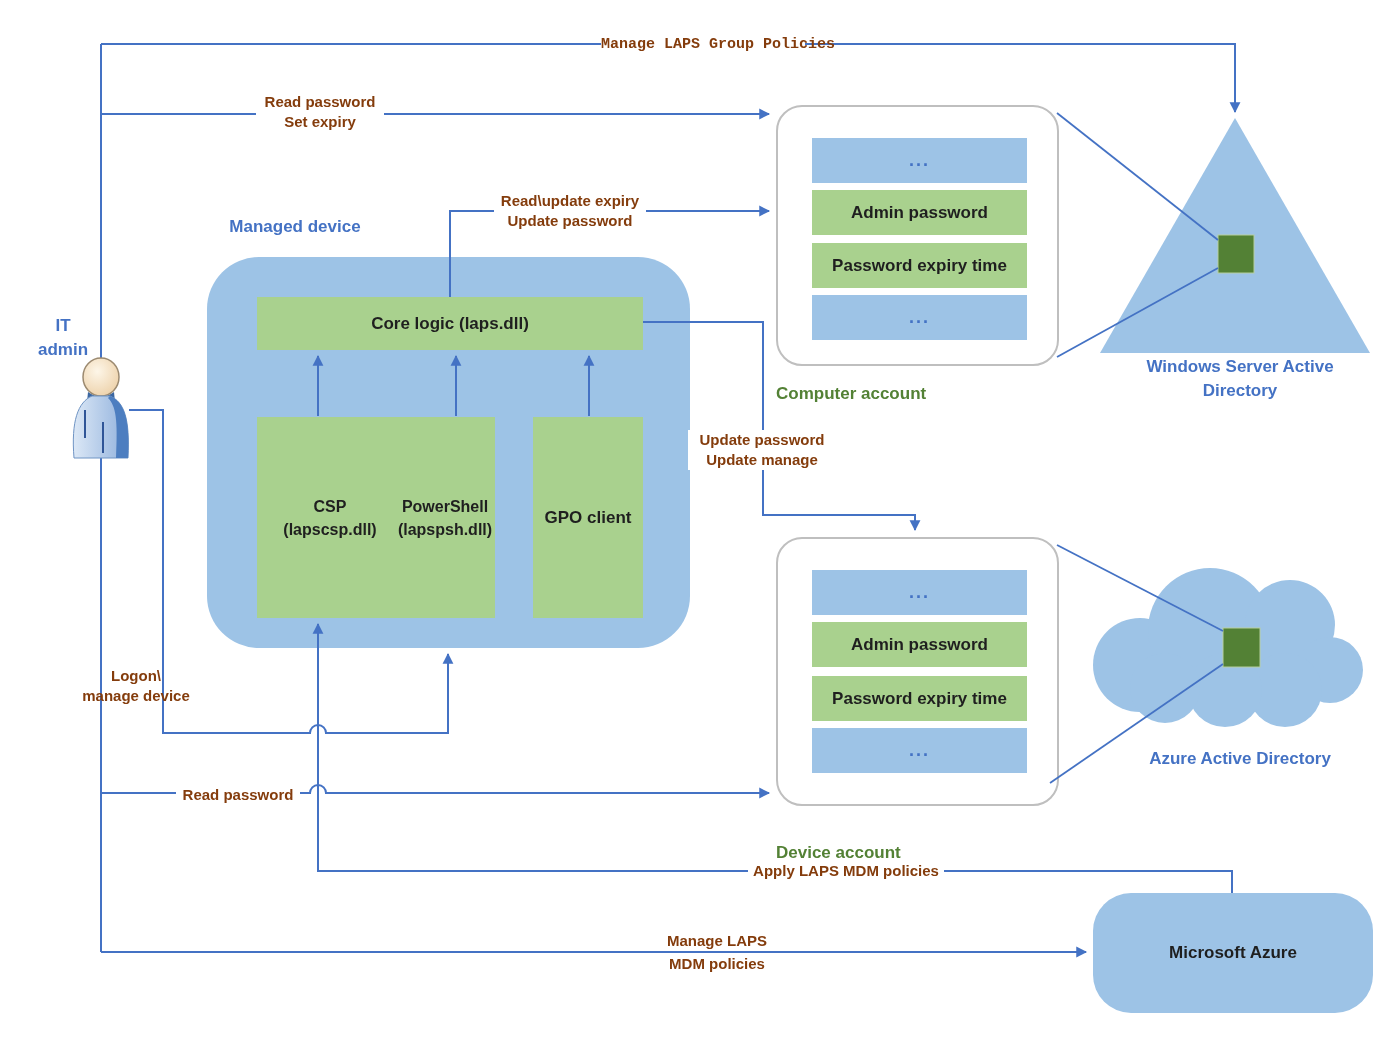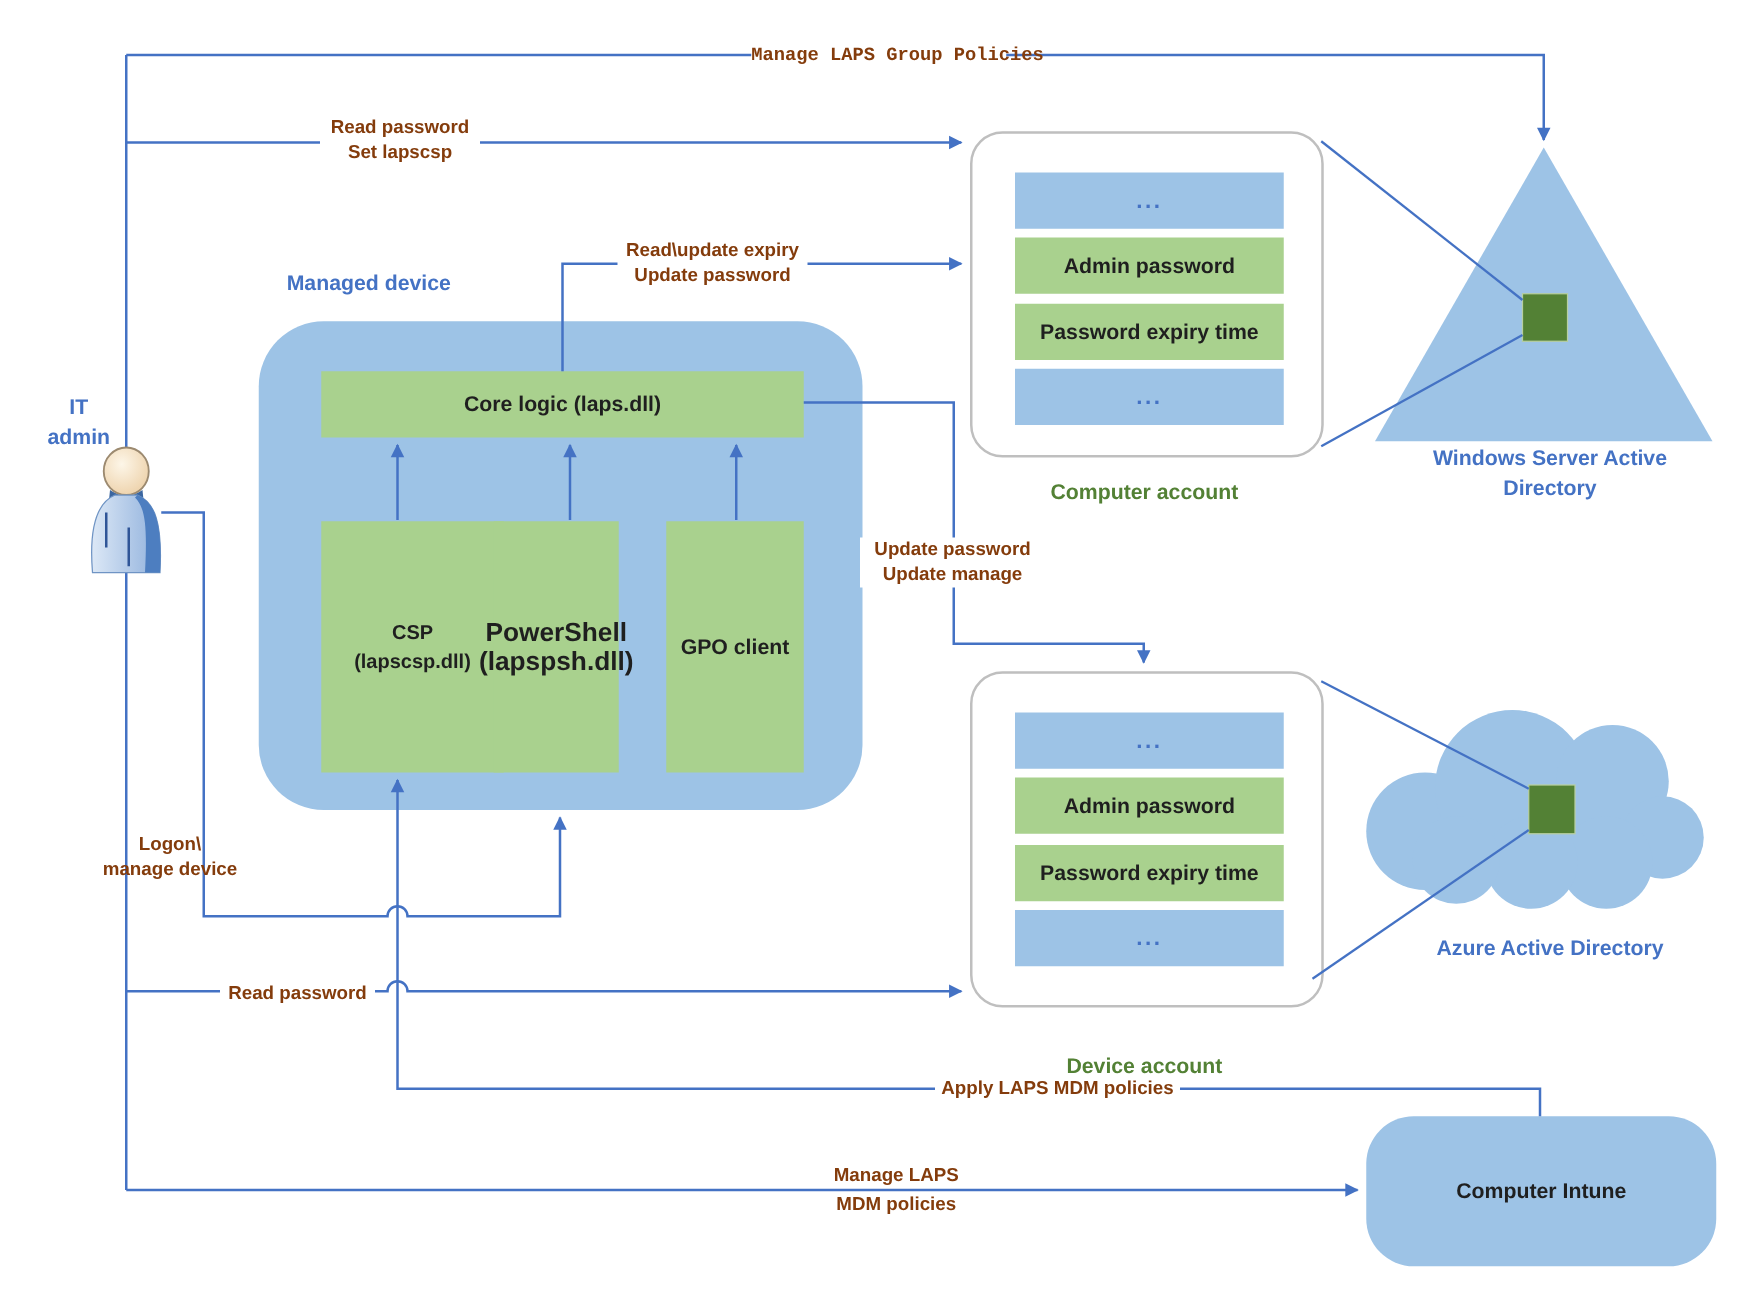--- a/index.html
+++ b/index.html
@@ -17,21 +17,21 @@
              flex-direction:column;align-items:center;justify-content:center;text-align:center;}
   .account{background:#fff;border:2px solid var(--box-border-gray);border-radius:26px;}
   .row{position:absolute;left:34px;width:215px;height:45px;display:flex;align-items:center;
        justify-content:center;font-size:17px;color:var(--text-black);}
   .row.blue{background:var(--box-blue);color:var(--line-blue);font-size:18px;letter-spacing:2px;}
   .row.green{background:var(--box-green);}
   .edge-label{color:var(--label-brown);font-size:15px;line-height:20px;text-align:center;
               background:#fff;white-space:nowrap;}
   .edge-label.noBg{background:transparent;}
   .h-blue{color:var(--label-blue);font-size:17px;line-height:24px;text-align:center;white-space:nowrap;}
-  .h-green{color:var(--label-green);font-size:17px;text-align:center;white-space:nowrap;}
+  .h-green{color:var(--label-green);font-size:17px;text-align:left;white-space:nowrap;}
   svg.overlay{position:absolute;left:0;top:0;pointer-events:none;}
   .line{stroke:var(--line-blue);stroke-width:2;fill:none;}
   .thin{stroke-width:1.8;}
   .shape-blue{fill:var(--box-blue);stroke:none;}
   .sq{fill:var(--square-green);stroke:#b7cfa0;stroke-width:1;}
 </style>
 </head>
 <body>
 
 <div class="canvas">
@@ -40,21 +40,21 @@
 
   <div class="abs green-box z1" style="left:257px;top:297px;width:386px;height:53px;font-size:17px;">
     <span>Core logic (laps.dll)</span>
   </div>
 
   <div class="abs green-box z1" style="left:257px;top:417px;width:146px;height:201px;font-size:16px;line-height:23px;">
     <span>CSP</span>
     <span>(lapscsp.dll)</span>
   </div>
 
-  <div class="abs green-box z1" style="left:395px;top:417px;width:100px;height:201px;font-size:21px;line-height:23px;">
+  <div class="abs green-box z1" style="left:395px;top:417px;width:100px;height:201px;font-size:16px;line-height:23px;">
     <span>PowerShell</span>
     <span>(lapspsh.dll)</span>
   </div>
 
   <div class="abs green-box z1" style="left:533px;top:417px;width:110px;height:201px;font-size:17px;">
     <span>GPO client</span>
   </div>
 
   <div class="abs account z1" style="left:776px;top:105px;width:279px;height:257px;">
     <div class="row blue" style="top:31px;">...</div>
@@ -65,21 +65,21 @@
 
   <div class="abs account z1" style="left:776px;top:537px;width:279px;height:265px;">
     <div class="row blue" style="top:31px;">...</div>
     <div class="row green" style="top:83px;">Admin password</div>
     <div class="row green" style="top:137px;">Password expiry time</div>
     <div class="row blue" style="top:189px;">...</div>
   </div>
 
   <div class="abs box-blue z1" style="left:1093px;top:893px;width:280px;height:120px;border-radius:38px;display:flex;
               align-items:center;justify-content:center;font-size:17px;color:var(--text-black);">
-    <span>Computer Intune</span>
+    <span>Microsoft Azure</span>
   </div>
 
   <svg class="overlay z2" width="1397" height="1038" viewBox="0 0 1397 1038">
     <defs>
       <marker id="arr" viewBox="0 0 12 12" refX="10" refY="6" markerWidth="13" markerHeight="13" orient="auto" markerUnits="userSpaceOnUse">
         <path d="M1,1 L11,6 L1,11 Z" fill="#4472c4"></path>
       </marker>
     </defs>
 
     <polygon class="shape-blue" points="1235,118 1100,353 1370,353"></polygon>
@@ -158,21 +158,21 @@
     <div>Windows Server Active</div>
     <div>Directory</div>
   </div>
 
   <div class="abs h-blue z3" style="left:1130px;top:747px;width:220px;">Azure Active Directory</div>
 
   <div class="abs edge-label z3" style="left:601px;top:35px;width:204px;font-family:Liberation Mono, monospace;">Manage LAPS Group Policies</div>
 
   <div class="abs edge-label z3" style="left:256px;top:92px;width:128px;">
     <div>Read password</div>
-    <div>Set lapscsp</div>
+    <div>Set expiry</div>
   </div>
 
   <div class="abs edge-label z3" style="left:494px;top:191px;width:152px;">
     <div>Read\update expiry</div>
     <div>Update password</div>
   </div>
 
   <div class="abs edge-label z3" style="left:688px;top:430px;width:148px;">
     <div>Update password</div>
     <div>Update manage</div>

